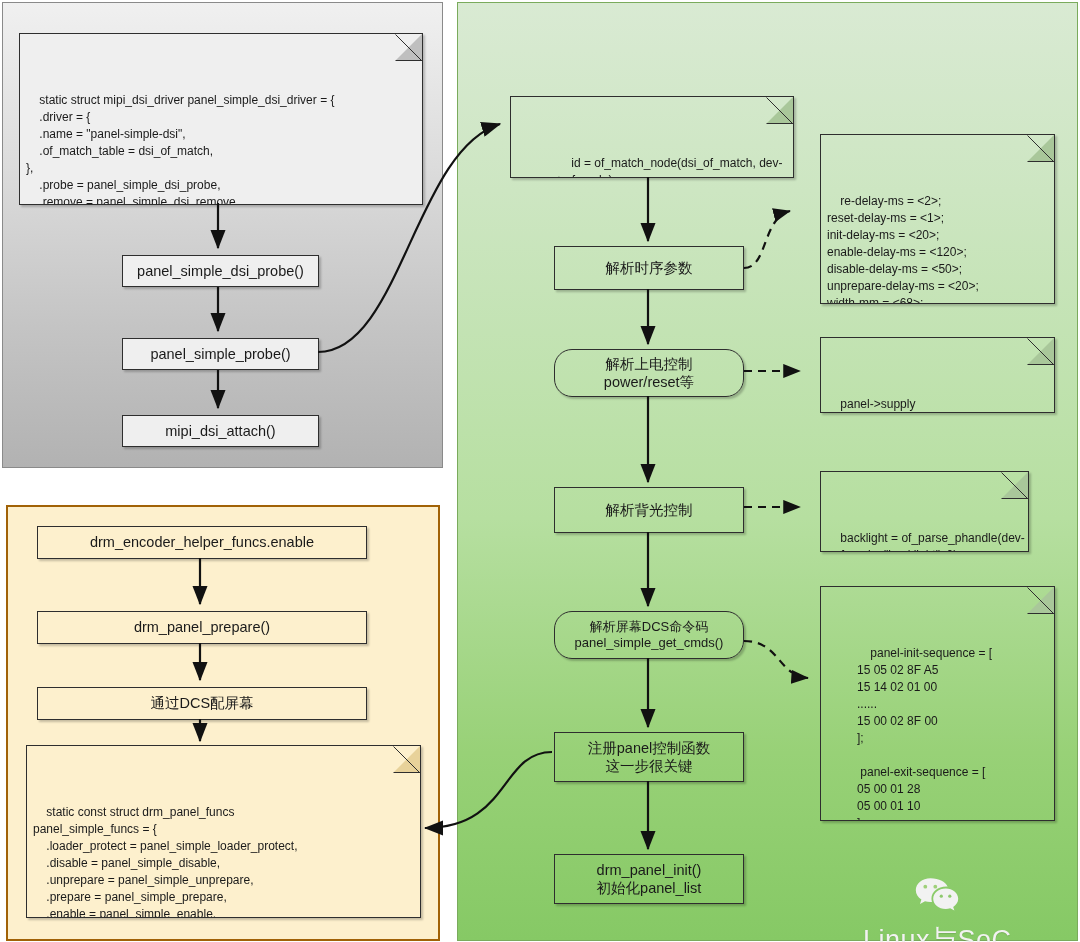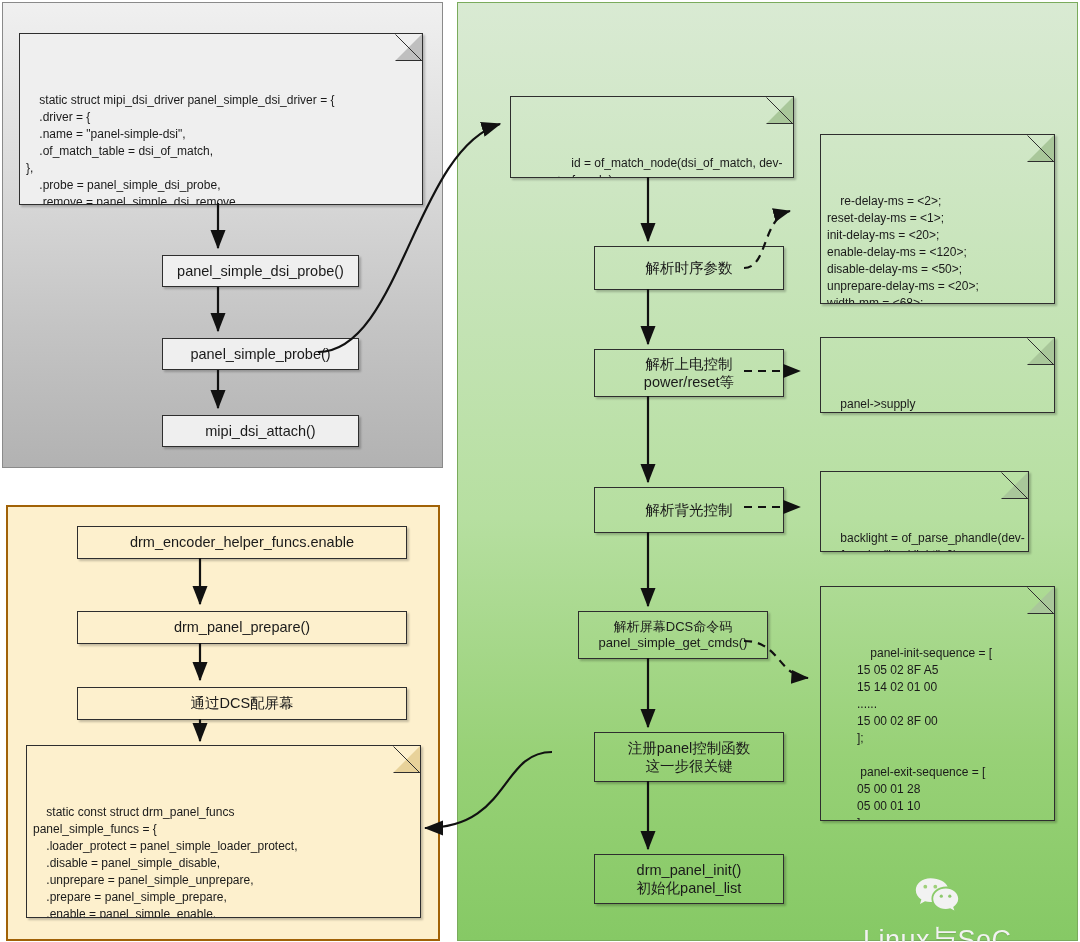--- a/index.html
+++ b/index.html
@@ -46,21 +46,20 @@
     border: 1px solid #2e2e2e;
     background: transparent;
     display: flex;
     align-items: center;
     justify-content: center;
     text-align: center;
     font-size: 14.5px;
     color: #1a1a1a;
     line-height: 1.25;
     box-shadow: 2px 2px 2px rgba(0,0,0,0.22);
-    margin-left: 40px;
   }
   .box.gray-fill { background: #efefef; }
   .box.yellow-fill { background: #fdf0cd; }
   .box.green-fill { background: transparent; }
 
   
   .note {
     position: absolute;
     box-sizing: border-box;
     border: 1px solid #2e2e2e;
@@ -187,30 +186,30 @@
       <path d="M0.5 26.5 L26.5 26.5" stroke="#2e2e2e" stroke-width="1" fill="none"></path>
     </svg>
     <span>id = of_match_node(dsi_of_match, dev-
 &gt;of_node);</span>
   </div>
 
   <div class="box green-fill" style="left:96px; top:243px; width:190px; height:44px;">
     <span>解析时序参数</span>
   </div>
 
-  <div class="box green-fill" style="left:96px; top:346px; width:190px; height:48px; flex-direction:column;">
+  <div class="box green-fill" style="left:96px; top:346px; width:190px; height:48px; flex-direction:column;border-radius:18px;">
     <span>解析上电控制</span>
     <span>power/reset等</span>
   </div>
 
   <div class="box green-fill" style="left:96px; top:484px; width:190px; height:46px;">
     <span>解析背光控制</span>
   </div>
 
-  <div class="box green-fill" style="left:80px; top:608px; width:190px; height:48px; flex-direction:column; font-size:13px;">
+  <div class="box green-fill" style="left:96px; top:608px; width:190px; height:48px; flex-direction:column; font-size:13px;border-radius:18px;">
     <span>解析屏幕DCS命令码</span>
     <span>panel_simple_get_cmds()</span>
   </div>
 
   <div class="box green-fill" style="left:96px; top:851px; width:190px; height:50px; flex-direction:column;">
     <span>drm_panel_init()</span>
     <span>初始化panel_list</span>
   </div>
 
   <div class="box green-fill" style="left:96px; top:729px; width:190px; height:50px; flex-direction:column;">

